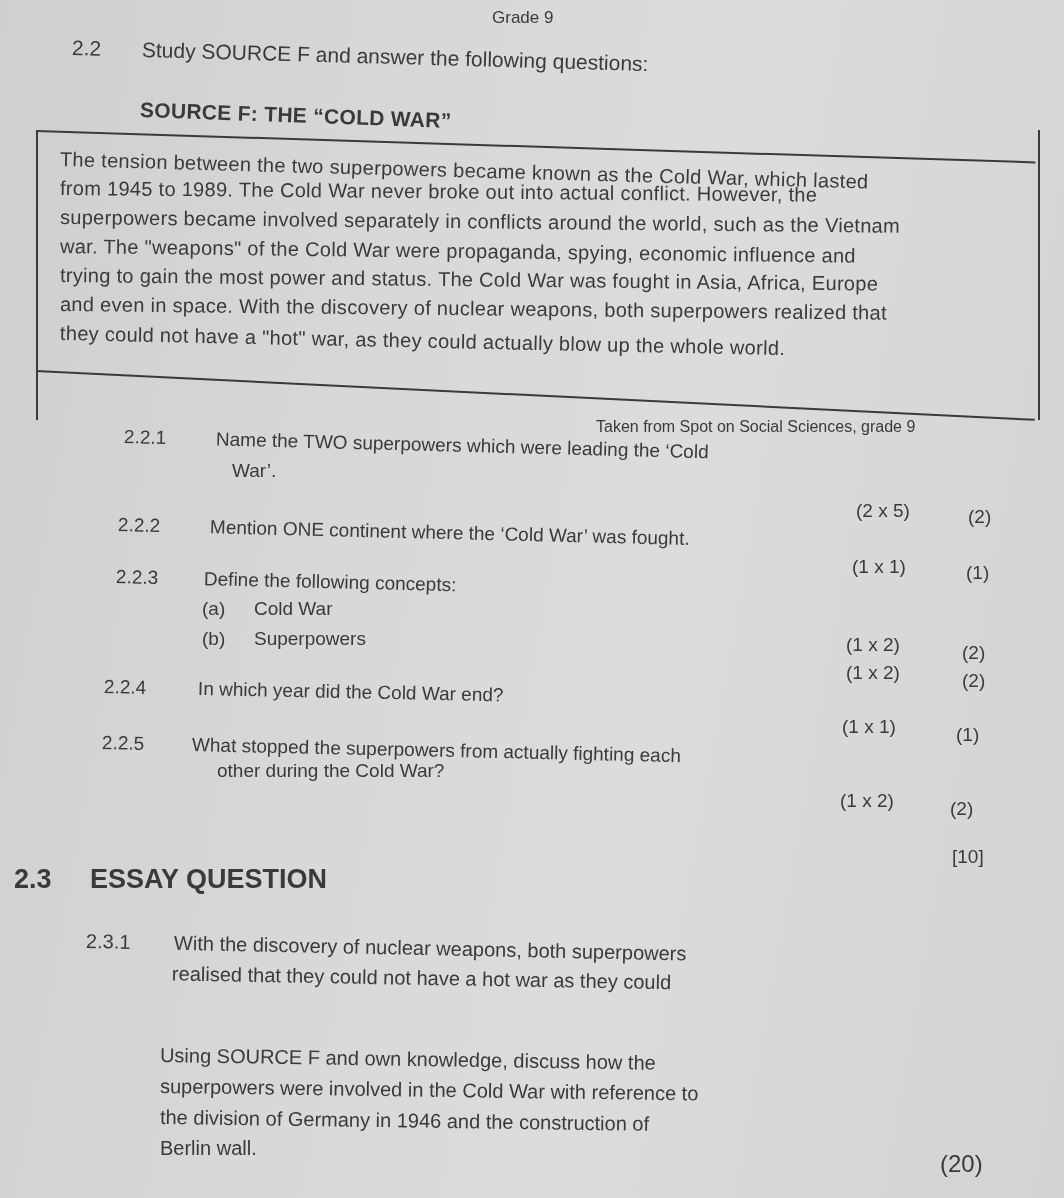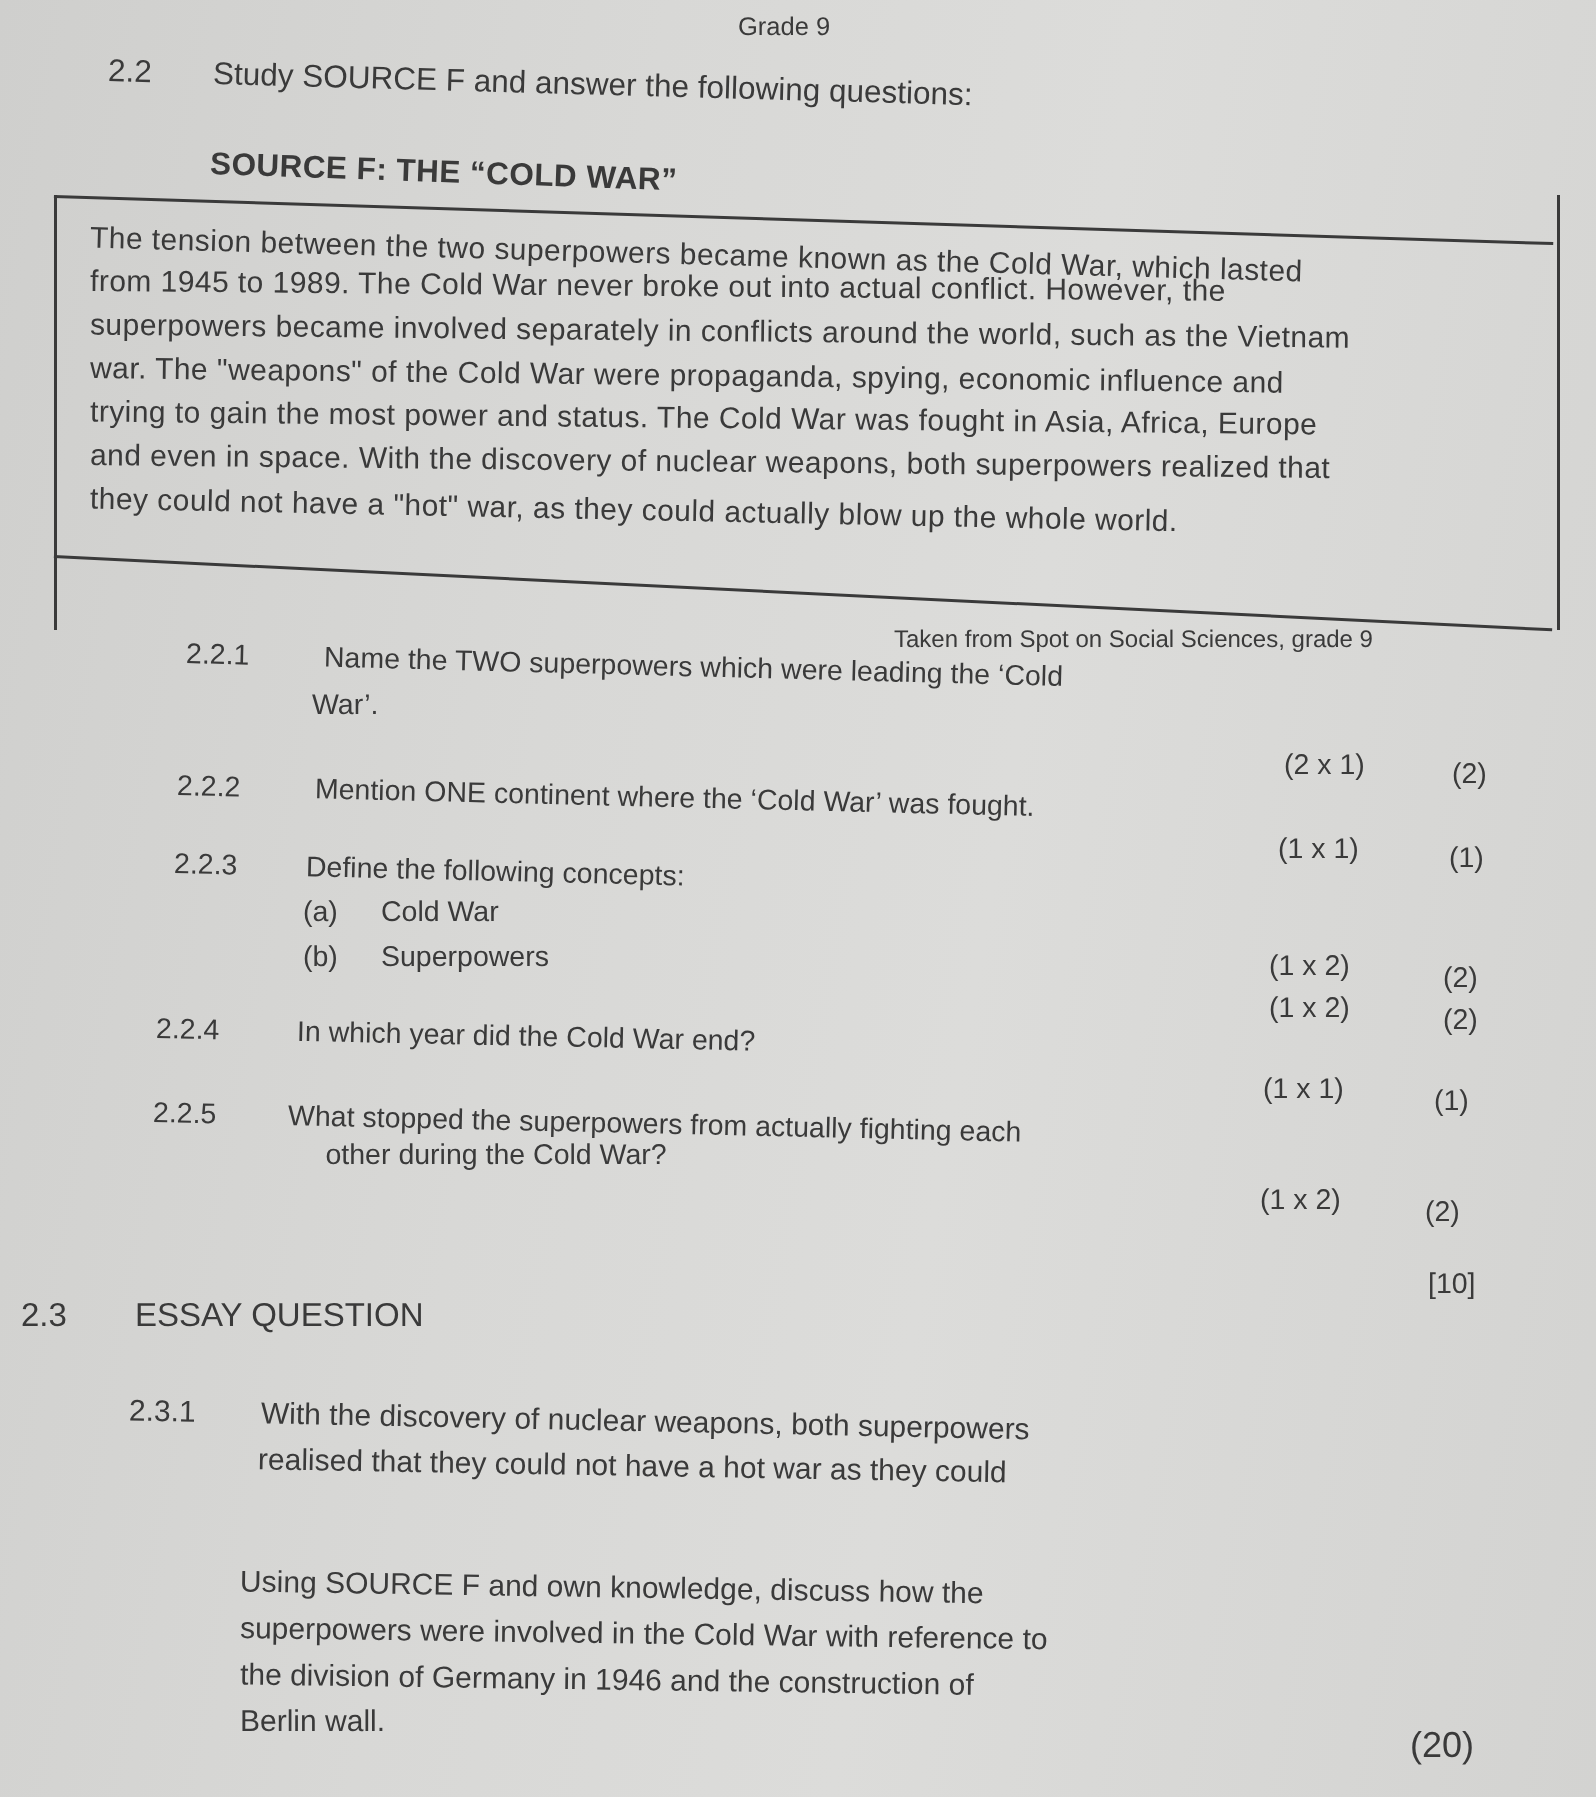--- a/index.html
+++ b/index.html
@@ -21,21 +21,21 @@
       border: 2px solid #3a3a3a; border-top: none; border-bottom: none;
     }
     .box-top { position: absolute; left: 36px; top: 130px; width: 1000px; height: 2px; background: #3a3a3a; transform: rotate(1.8deg); transform-origin: left top; }
     .box-bottom { position: absolute; left: 36px; top: 370px; width: 1000px; height: 2px; background: #3a3a3a; transform: rotate(2.8deg); transform-origin: left top; }
     .source-text { left: 60px; top: 145px; font-size: 20px; line-height: 29px; width: 970px; white-space: normal; text-align: justify; letter-spacing: 0.3px; }
     .source-text .ln { display: block; }
     .citation { left: 596px; top: 418px; font-size: 16px; }
     .q { font-size: 19px; }
     .q .qn { display: inline-block; width: 92px; }
     .mark { font-size: 19px; }
-    .essay-head { left: 14px; top: 864px; font-size: 22px; font-weight: normal; }
+    .essay-head { left: 14px; top: 864px; font-size: 27px; font-weight: bold; }
     .essay-head .num { display: inline-block; width: 76px; }
     .essay-text { font-size: 20px; line-height: 31px; }
   </style>
 </head>
 <body>
 
 <div class="abs grade">Grade 9</div>
 
 <div class="abs title22 q-num">
   <span class="num">2.2</span><span>Study SOURCE F and answer the following questions:</span>
@@ -55,22 +55,22 @@
   <span class="ln" style="transform:rotate(0.6deg);transform-origin:left;">trying to gain the most power and status. The Cold War was fought in Asia, Africa, Europe</span>
   <span class="ln" style="transform:rotate(0.6deg);transform-origin:left;">and even in space. With the discovery of nuclear weapons, both superpowers realized that</span>
   <span class="ln" style="transform:rotate(1.2deg);transform-origin:left;">they could not have a "hot" war, as they could actually blow up the whole world.</span>
 </div>
 
 <div class="abs citation">Taken from Spot on Social Sciences, grade 9</div>
 
 <div class="abs q" style="left:124px;top:426px;transform:rotate(1.5deg);transform-origin:left;">
   <span class="qn">2.2.1</span><span>Name the TWO superpowers which were leading the ‘Cold</span>
 </div>
-<div class="abs q" style="left:208px;top:460px;">War’.</div>
-<div class="abs mark" style="left:856px;top:500px;">(2 x 1)</div>
+<div class="abs q" style="left:232px;top:460px;">War’.</div>
+<div class="abs mark" style="left:856px;top:500px;">(2 x 5)</div>
 <div class="abs mark" style="left:968px;top:506px;">(2)</div>
 
 <div class="abs q" style="left:118px;top:514px;transform:rotate(1.4deg);transform-origin:left;">
   <span class="qn">2.2.2</span><span>Mention ONE continent where the ‘Cold War’ was fought.</span>
 </div>
 <div class="abs mark" style="left:852px;top:556px;">(1 x 1)</div>
 <div class="abs mark" style="left:966px;top:562px;">(1)</div>
 
 <div class="abs q" style="left:116px;top:566px;transform:rotate(1.4deg);transform-origin:left;">
   <span class="qn" style="width:88px">2.2.3</span><span>Define the following concepts:</span>

